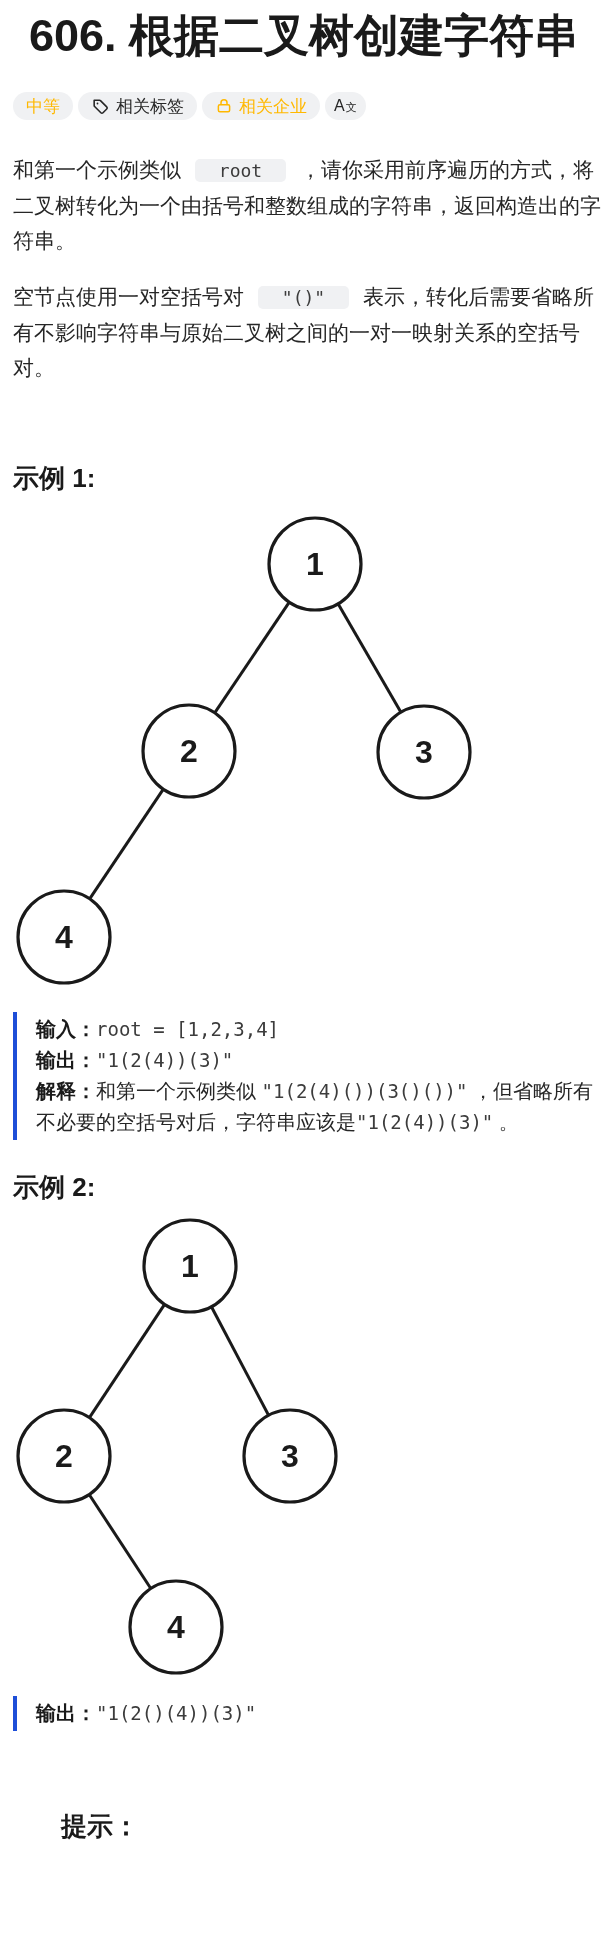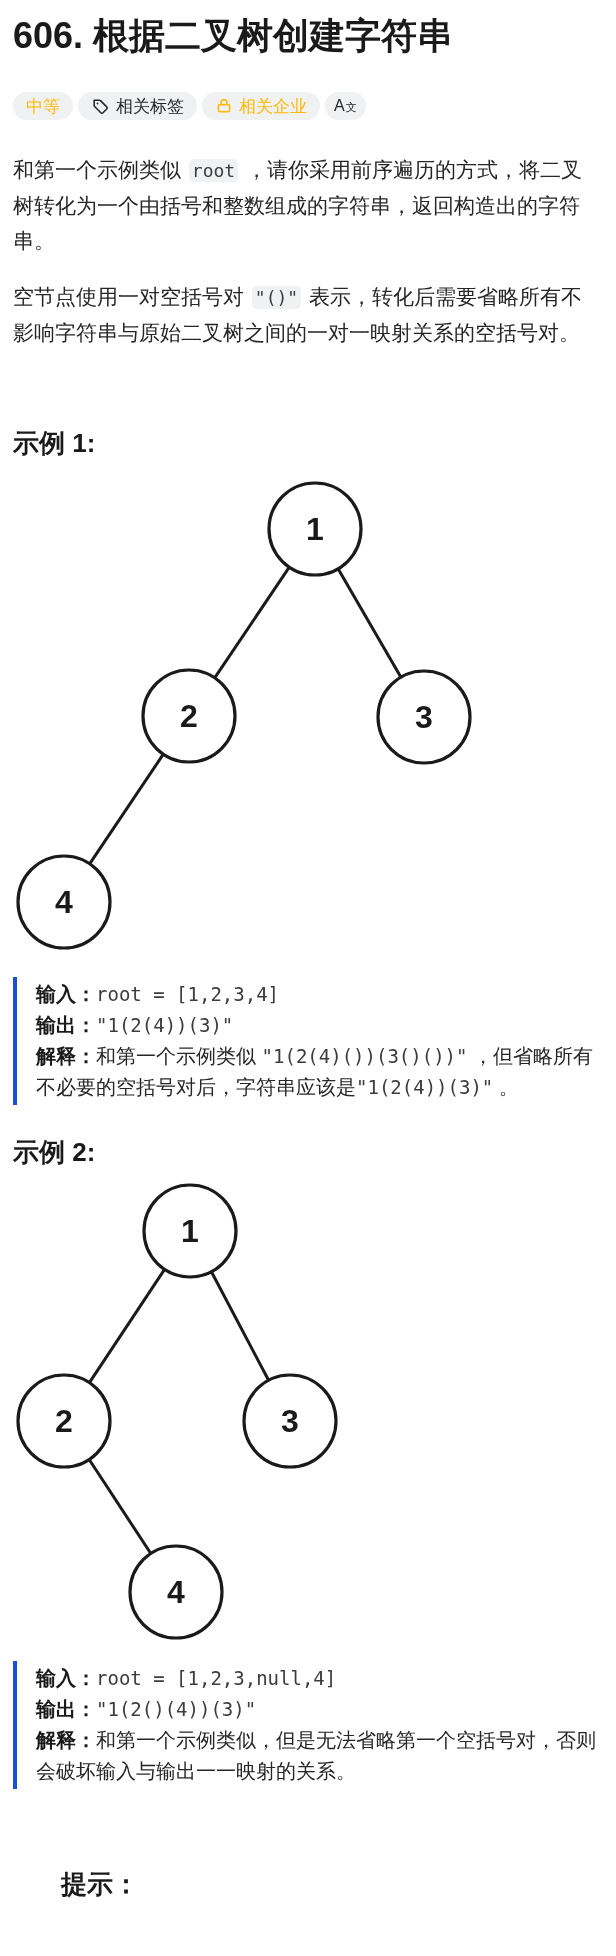--- a/index.html
+++ b/index.html
@@ -5,40 +5,41 @@
   * { margin:0; padding:0; box-sizing:border-box; }
   html,body { background:#ffffff; }
   body {
     width:616px; height:1956px; overflow:hidden;
     font-family:"Liberation Sans","DejaVu Sans",sans-serif;
     color:#262626;
     padding:0 13px;
   }
   .title {
     margin-top:16px;
-    font-size:36px; line-height:40px; font-weight:700; color:#1a1a1a;
+    font-size:45px; line-height:40px; font-weight:700; color:#1a1a1a;
     letter-spacing:0;
+    margin-left:16px;
   }
   .badges { margin-top:36px; display:flex; align-items:center; gap:5px; }
   .pill {
     height:28px; display:inline-flex; align-items:center; gap:6px;
     background:#f0f1f3; border-radius:14px; padding:0 13px;
     font-size:17px; color:#262626; cursor:pointer; white-space:nowrap;
   }
   .pill.amber { color:#ffb800;text-align:right; }
   .pill svg { display:block; }
   .pill.translate { padding:0 9px; gap:1px; }
   .pill.translate .big-a { font-size:16px; font-weight:500; color:#262626; }
   .pill.translate .small-wen { font-size:11px; color:#262626; align-self:flex-end; padding-bottom:5px; }
   .para { margin-top:21px; font-size:21px; line-height:35px; color:#262626; word-break:break-all; }
   .para.first { margin-top:32px; }
   .chip {
     font-family:"DejaVu Sans Mono","Liberation Mono",monospace;
     font-size:18px; background:#f0f1f3; border-radius:5px;
-    padding:1px 3px; margin:0 2px; color:#3c3c3c; white-space:nowrap;
+    padding:1px 24px; margin:0 8px; color:#3c3c3c; white-space:nowrap;
   }
   .ex-heading { margin-top:80px; font-size:26px; line-height:26px; font-weight:700; color:#1a1a1a; }
   .ex-heading.second { margin-top:34px; }
   .ex-heading.hint { margin-top:82px;margin-left:48px; }
   .tree-svg { display:block; margin-top:16px; }
   .tree-svg.second { margin-top:11px; }
   .io-block {
     margin-top:17px; border-left:4px solid #1d4ed8; padding:2px 0 2px 19px;
     font-size:20px; line-height:31px; word-break:break-all;
   }
@@ -118,18 +119,16 @@
     <text x="177" y="66" text-anchor="middle" font-size="32" font-weight="700" fill="#1a1a1a" font-family="&quot;Liberation Sans&quot;,&quot;DejaVu Sans&quot;,sans-serif">1</text>
     <circle cx="51" cy="245" r="46" fill="#ffffff" stroke="#1a1a1a" stroke-width="3.2"></circle>
     <text x="51" y="256" text-anchor="middle" font-size="32" font-weight="700" fill="#1a1a1a" font-family="&quot;Liberation Sans&quot;,&quot;DejaVu Sans&quot;,sans-serif">2</text>
     <circle cx="277" cy="245" r="46" fill="#ffffff" stroke="#1a1a1a" stroke-width="3.2"></circle>
     <text x="277" y="256" text-anchor="middle" font-size="32" font-weight="700" fill="#1a1a1a" font-family="&quot;Liberation Sans&quot;,&quot;DejaVu Sans&quot;,sans-serif">3</text>
     <circle cx="163" cy="416" r="46" fill="#ffffff" stroke="#1a1a1a" stroke-width="3.2"></circle>
     <text x="163" y="427" text-anchor="middle" font-size="32" font-weight="700" fill="#1a1a1a" font-family="&quot;Liberation Sans&quot;,&quot;DejaVu Sans&quot;,sans-serif">4</text>
   </svg>
 
 <div class="io-block">
-  <div><span class="io-label">输入：</span><span class="mono">root = [1,2,3,null,4]</span></div>
   <div><span class="io-label">输出：</span><span class="mono">"1(2()(4))(3)"</span></div>
-  <div><span class="io-label">解释：</span><span><span class="seg-text">和第一个示例类似，但是无法省略第一个空括号对，否则会破坏输入与输出一一映射的关系。</span></span></div>
 </div>
 
 <h3 class="ex-heading hint">提示：</h3>
 
 </body></html>

